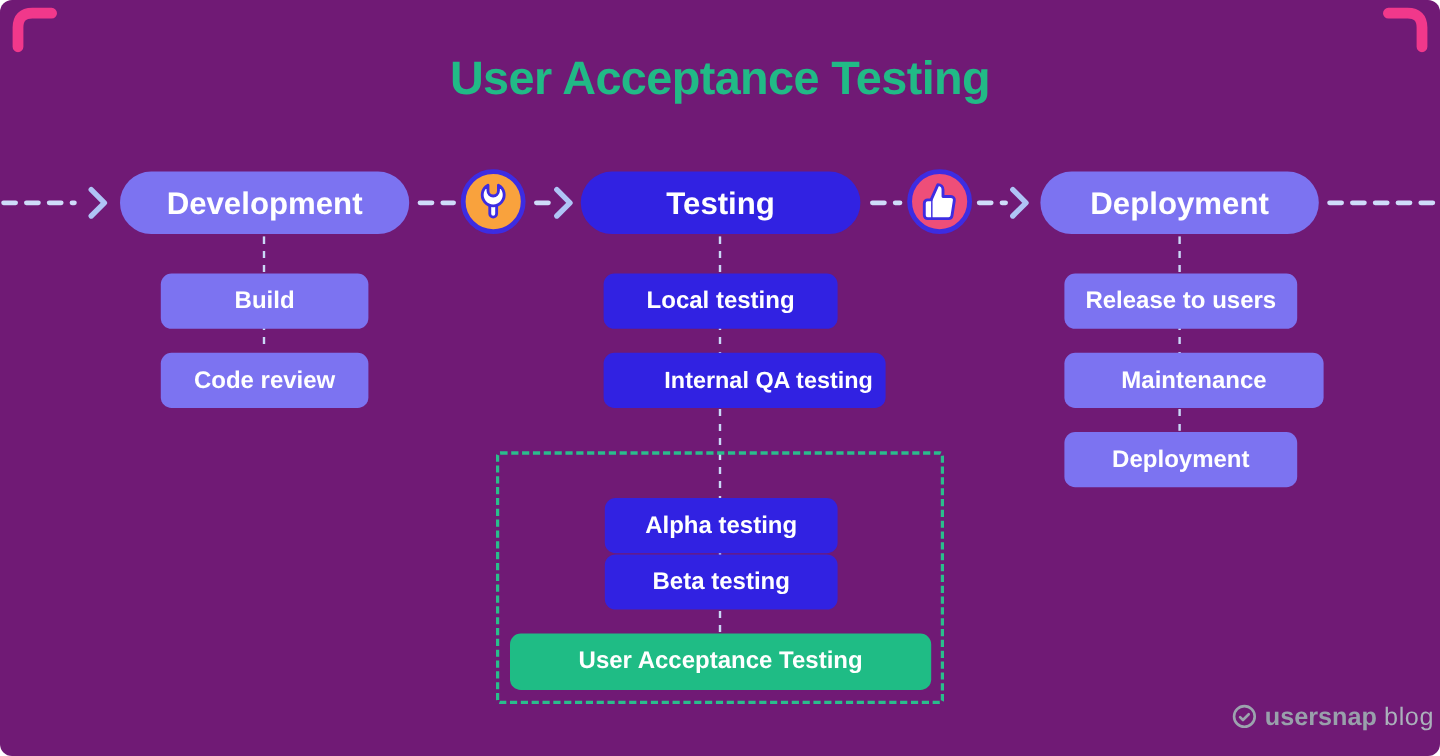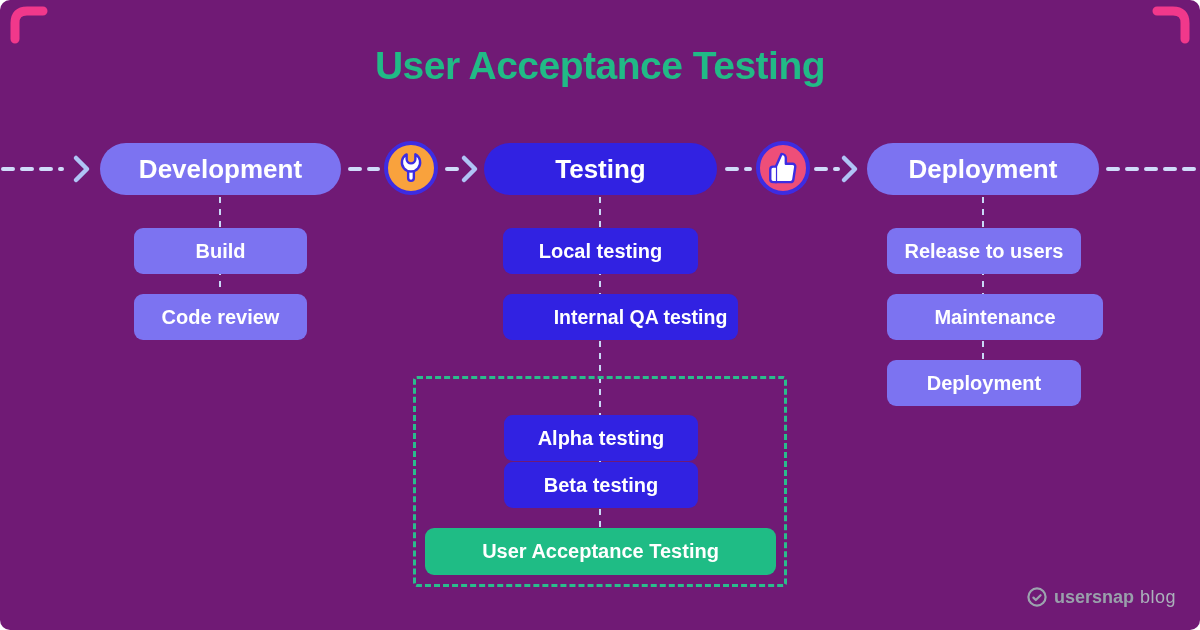--- a/index.html
+++ b/index.html
@@ -34,22 +34,22 @@
     border:4px solid #3D2CE2;display:flex;align-items:center;justify-content:center;z-index:4;
   }
   .orange-bg{background:#F9A23D;}
   .pink-bg{background:#EE4E79;}
   .uat-group{
     position:absolute;left:413px;top:376px;width:374px;height:211px;box-sizing:border-box;
     border:3px dashed #2ABD8C;border-radius:4px;z-index:1;
   }
   .corner-accent{position:absolute;z-index:5;}
   .logo{
-    position:absolute;left:1026px;top:586px;display:flex;align-items:center;gap:6px;
-    font-size:18px;color:#9CA3AE;z-index:3;
+    position:absolute;left:1026px;top:586px;display:flex;align-items:flex-start;gap:6px;
+    font-size:21px;color:#9CA3AE;z-index:3;
   }
   .logo .bold{font-weight:700;color:#99A0AB;}
   .logo .light{font-weight:400;color:#ABB1BB;letter-spacing:0.5px;}
 </style>
 </head>
 <body>
 
 <div class="canvas">
 
   <svg class="corner-accent" style="left:8px;top:4px;" width="40" height="40" viewBox="0 0 40 40">

